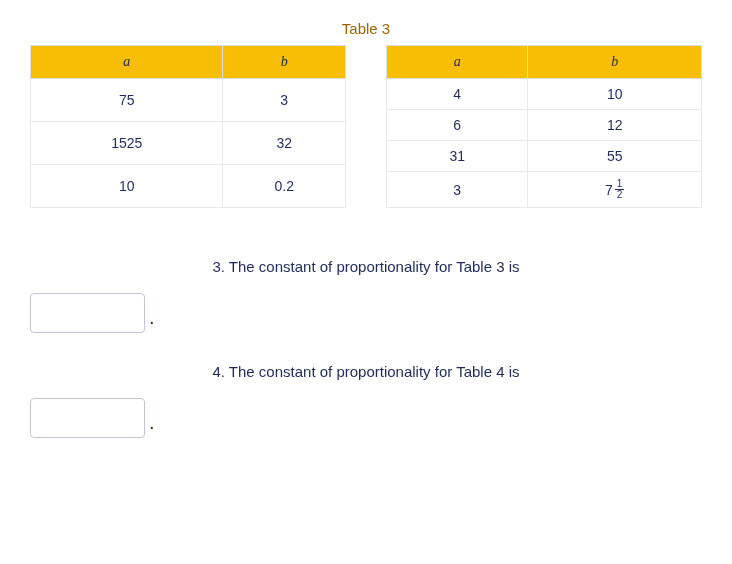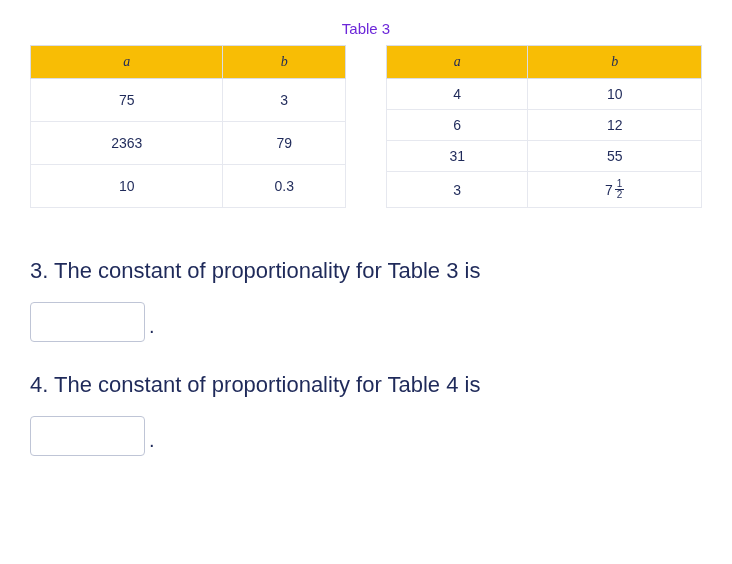--- a/index.html
+++ b/index.html
@@ -12,21 +12,21 @@
     color: #1f2a5a;
   }
   .titles-row {
     display: flex;
     gap: 40px;
   }
   .title-col {
     flex: 1;
     text-align: center;
     font-size: 15px;
-    color: #6d28d9;
+    color: #a16207;
     padding-bottom: 8px;
   }
   .tables-row {
     display: flex;
     gap: 40px;
     margin-bottom: 50px;
   }
   table {
     border-collapse: collapse;
     flex: 1;
@@ -58,23 +58,24 @@
     display: inline-flex;
     flex-direction: column;
     font-size: 10px;
     line-height: 1;
     vertical-align: middle;
   }
   .frac .num { border-bottom: 1px solid #1f2a5a; padding: 0 2px; }
   .frac .den { padding: 0 2px; }
 
   .question {
-    font-size: 22px;
+    font-size: 15px;
     color: #1f2a5a;
     margin: 28px 0 18px 0;
+    text-align: center;
   }
   .answer-line {
     display: flex;
     align-items: flex-end;
     gap: 4px;
     margin-bottom: 30px;
   }
   input.answer {
     width: 115px;
     height: 40px;
@@ -104,26 +105,26 @@
         <th>a</th>
         <th>b</th>
       </tr>
     </thead>
     <tbody>
       <tr>
         <td>75</td>
         <td>3</td>
       </tr>
       <tr>
-        <td>2363</td>
-        <td>79</td>
+        <td>1525</td>
+        <td>32</td>
       </tr>
       <tr>
         <td>10</td>
-        <td>0.3</td>
+        <td>0.2</td>
       </tr>
     </tbody>
   </table>
 
   <table>
     <thead>
       <tr>
         <th>a</th>
         <th>b</th>
       </tr>

